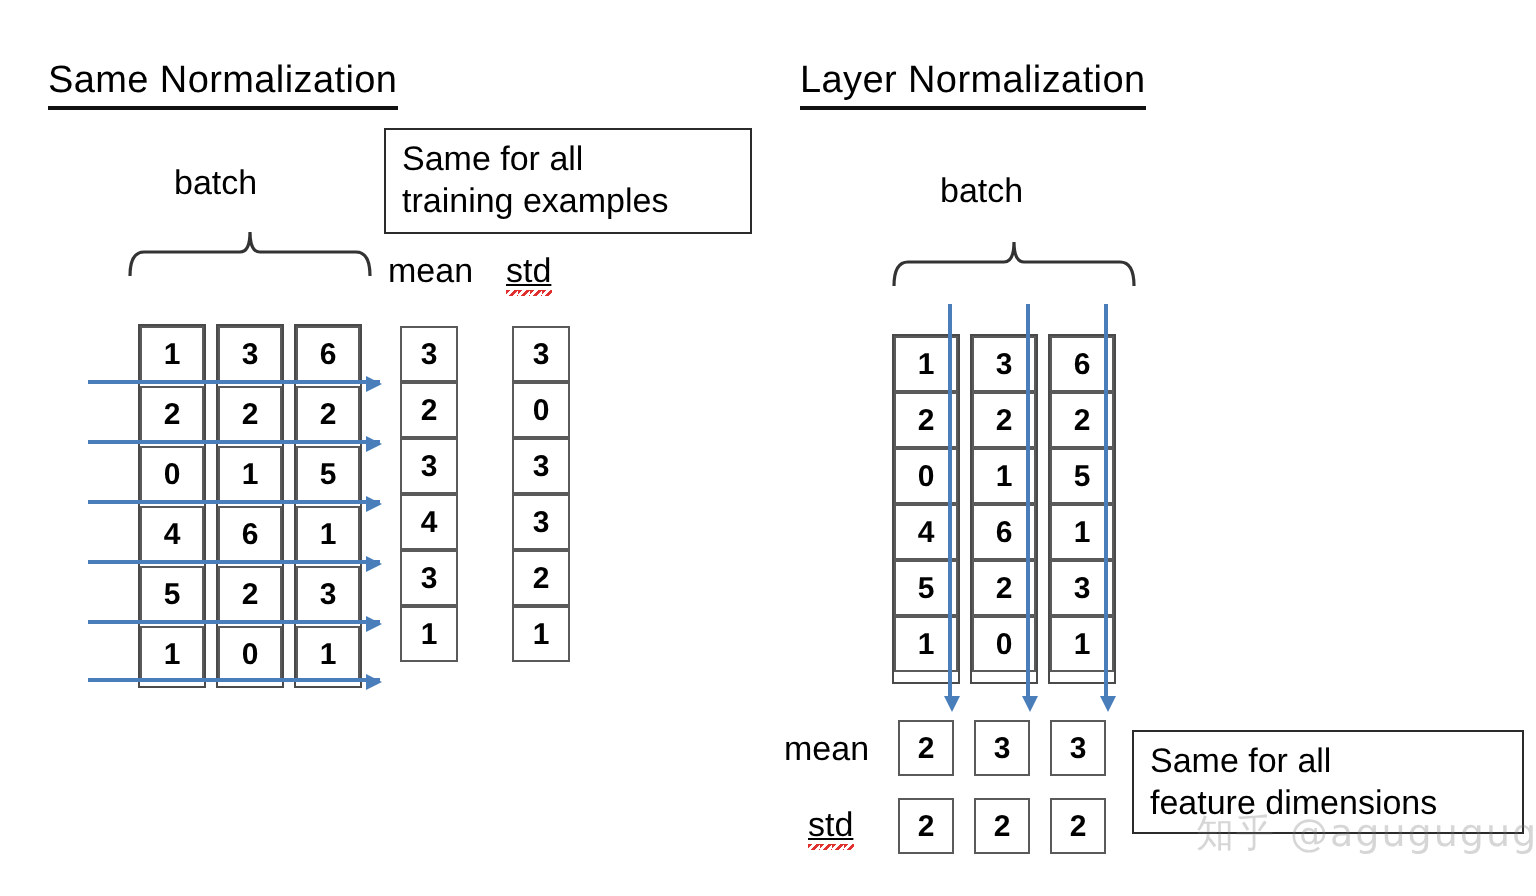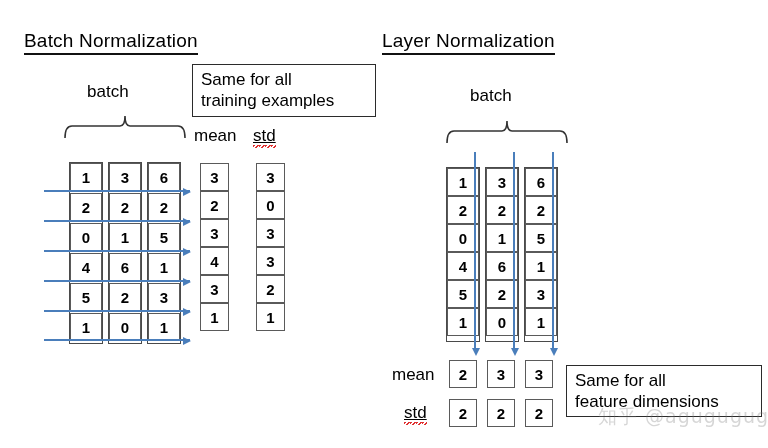--- a/index.html
+++ b/index.html
@@ -46,21 +46,21 @@
   }
   .brace{position:absolute;}
   .watermark{
     position:absolute;font-size:19px;color:rgba(120,120,120,.30);
     letter-spacing:1px;white-space:nowrap;font-family:"DejaVu Sans",sans-serif;
   }
 </style>
 </head>
 <body>
 
-<div class="abs title" style="left:24px;top:30px;">Batch Normalization</div>
+<div class="abs title" style="left:24px;top:30px;">Same Normalization</div>
 
 <div class="abs lbl" style="left:87px;top:82px;">batch</div>
 
 <svg class="brace" style="left:62px;top:113px;" width="126" height="26">
   <path d="M3,25 Q3,13 10,13 L58,13 Q63,13 63,3 Q63,13 68,13 L116,13 Q123,13 123,25" fill="none" stroke="#333" stroke-width="1.6"></path>
 </svg>
 
 <div class="abs note" style="left:192px;top:64px;width:184px;height:53px;">Same for all
 training examples</div>
 
@@ -109,21 +109,21 @@
 <div class="cell" style="left:200px;top:275px;width:29px;height:28px;">3</div>
 <div class="cell" style="left:200px;top:303px;width:29px;height:28px;">1</div>
 
 <div class="cell" style="left:256px;top:163px;width:29px;height:28px;">3</div>
 <div class="cell" style="left:256px;top:191px;width:29px;height:28px;">0</div>
 <div class="cell" style="left:256px;top:219px;width:29px;height:28px;">3</div>
 <div class="cell" style="left:256px;top:247px;width:29px;height:28px;">3</div>
 <div class="cell" style="left:256px;top:275px;width:29px;height:28px;">2</div>
 <div class="cell" style="left:256px;top:303px;width:29px;height:28px;">1</div>
 
-<div class="abs title" style="left:382px;top:30px;">Layer Normalization</div>
+<div class="abs title" style="left:400px;top:30px;">Layer Normalization</div>
 
 <div class="abs lbl" style="left:470px;top:86px;">batch</div>
 
 <svg class="brace" style="left:444px;top:118px;" width="126" height="26">
   <path d="M3,25 Q3,13 10,13 L58,13 Q63,13 63,3 Q63,13 68,13 L116,13 Q123,13 123,25" fill="none" stroke="#333" stroke-width="1.6"></path>
 </svg>
 
 <div class="colbox" style="left:446px;top:167px;width:34px;height:175px;"></div>
 <div class="colbox" style="left:485px;top:167px;width:34px;height:175px;"></div>
 <div class="colbox" style="left:524px;top:167px;width:34px;height:175px;"></div>

